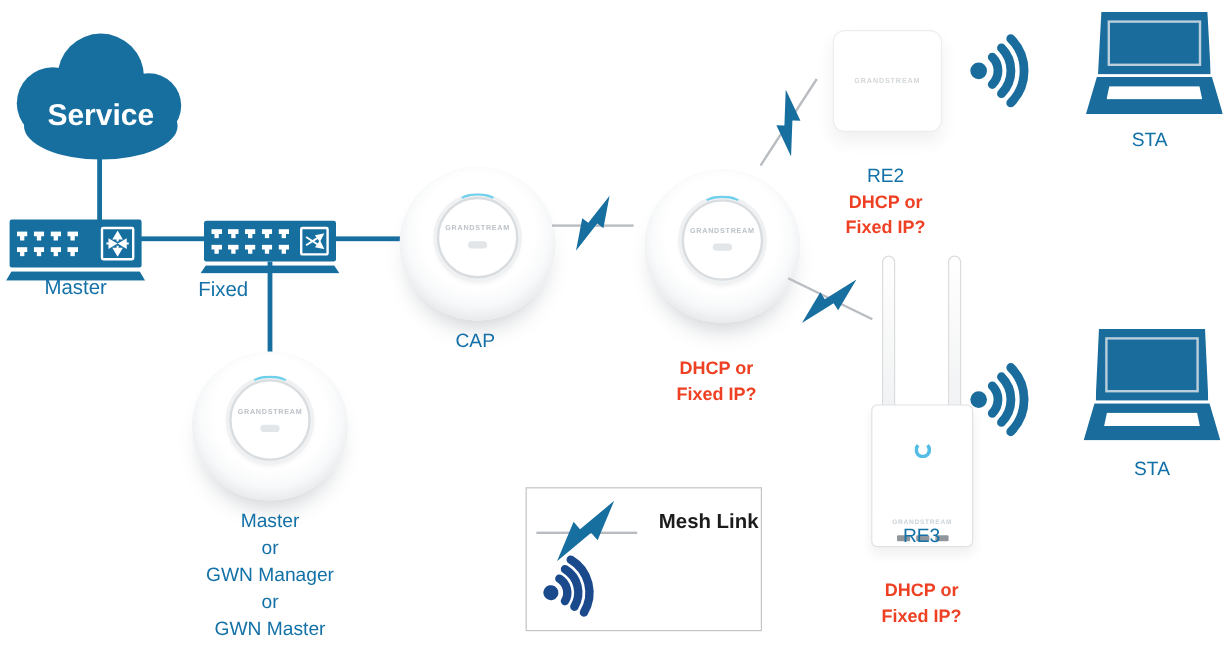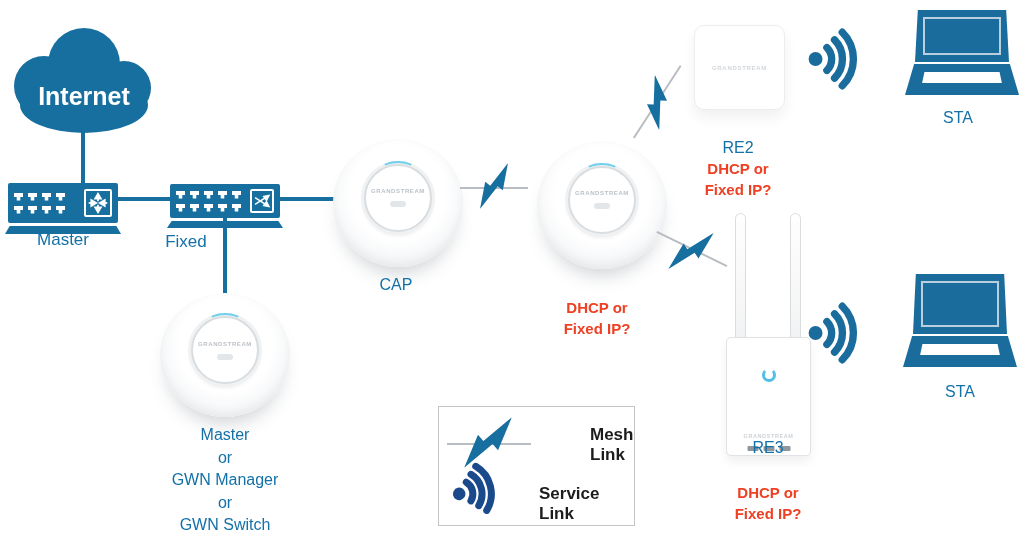--- a/index.html
+++ b/index.html
@@ -77,21 +77,21 @@
   <div class="abs" style="left:2px;top:24px;">
     <svg width="160" height="112" viewBox="0 0 160 112">
       <g fill="#176fa0">
         <circle cx="42" cy="62" r="30"></circle>
         <circle cx="82" cy="40" r="36"></circle>
         <circle cx="122" cy="64" r="27"></circle>
         <ellipse cx="82" cy="81" rx="64" ry="28"></ellipse>
       </g>
     </svg>
   </div>
-  <div class="abs white-big" style="left:12px;top:82px;width:144px;">Internet</div>
+  <div class="abs white-big" style="left:12px;top:82px;width:144px;">Service</div>
 
   <div class="conn" style="left:81px;top:130px;width:4px;height:55px;"></div>
   <div class="conn" style="left:117px;top:197px;width:54px;height:4px;"></div>
   <div class="conn" style="left:279px;top:197px;width:57px;height:4px;"></div>
   <div class="conn" style="left:223px;top:218px;width:4px;height:80px;"></div>
 
   <div class="netbox" style="left:8px;top:183px;width:110px;height:40px;">
     <div class="ports">
       <div class="port"></div>
         <div class="port"></div>
@@ -173,21 +173,21 @@
       <div class="ap-accent"></div>
       <div class="ap-brand">GRANDSTREAM</div>
       <div class="ap-pill"></div>
     </div>
   </div>
   <div class="abs" style="left:135px;top:424px;width:180px;">
     <div class="lbl" style="position:static;line-height:22.5px;">Master</div>
     <div class="lbl" style="position:static;line-height:22.5px;">or</div>
     <div class="lbl" style="position:static;line-height:22.5px;">GWN Manager</div>
     <div class="lbl" style="position:static;line-height:22.5px;">or</div>
-    <div class="lbl" style="position:static;line-height:22.5px;">GWN Switch</div>
+    <div class="lbl" style="position:static;line-height:22.5px;">GWN Master</div>
   </div>
 
   <div class="sq-ap" style="left:694px;top:25px;width:89px;height:83px;">
     <div class="sq-brand">GRANDSTREAM</div>
   </div>
   <div class="lbl" style="left:668px;top:138px;width:140px;">RE2</div>
   <div class="abs red-q" style="left:668px;top:158px;width:140px;">
     <div>DHCP or</div>
     <div>Fixed IP?</div>
   </div>
@@ -274,28 +274,27 @@
   <div class="lbl" style="left:910px;top:382px;width:100px;">STA</div>
 
   <div class="legend">
 
     <div class="mesh-link" style="left:8px;top:8px;width:86px;height:52px;">
       <div class="mesh-line" style="left:0;top:28px;width:84px;"></div>
       <svg class="bolt" style="left:10px;top:12px;transform:rotate(-20deg);" width="62" height="31" viewBox="0 0 64 32">
         <polygon points="0,32 25,5 28,13 64,0 39,27 36,19" fill="#176fa0"></polygon>
       </svg>
     </div>
-    <div class="legend-lbl" style="left:110px;top:18px;margin-left:41px;">Mesh Link</div>
+    <div class="legend-lbl" style="left:110px;top:18px;">Mesh Link</div>
 
     <div class="wifi" style="left:12px;top:54px;transform:rotate(-14deg);">
       <svg width="56" height="56" viewBox="0 0 76 72">
         <g fill="none" stroke="#1b4a8c" stroke-width="9.5" stroke-linecap="round">
           <path d="M24.1 22.9 A18.5 18.5 0 0 1 24.1 49.1"></path>
           <path d="M32.9 14.1 A31 31 0 0 1 32.9 57.9"></path>
           <path d="M41.8 5.2 A43.5 43.5 0 0 1 41.8 66.8"></path>
         </g>
         <circle cx="11" cy="36" r="8.5" fill="#1b4a8c"></circle>
       </svg>
     </div>
-    <div class="legend-lbl" style="left:100px;top:77px;">Service Link</div>
   </div>
 
 </div>
 
 </body></html>

